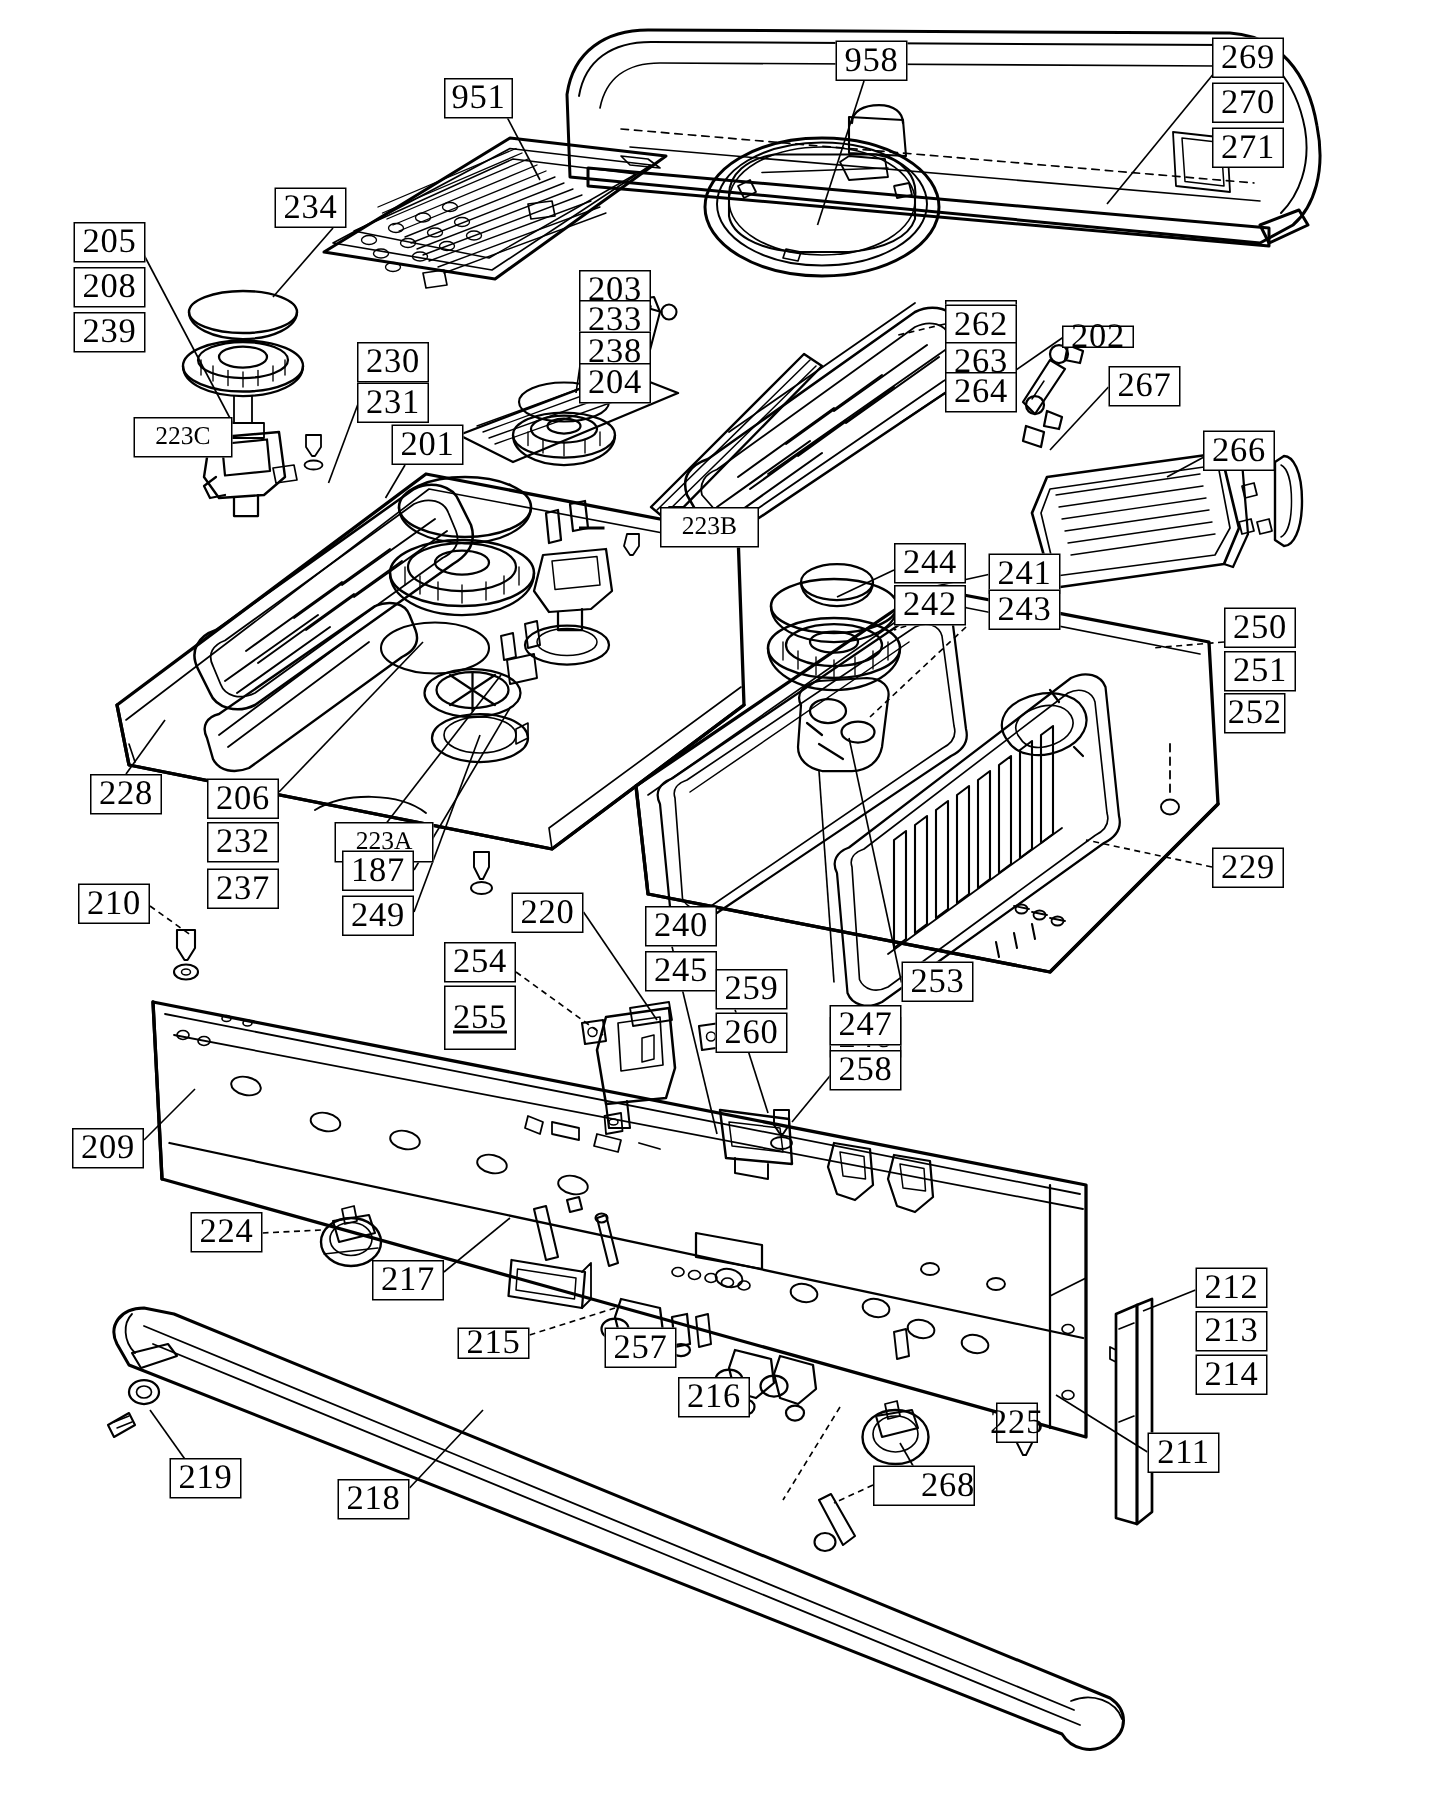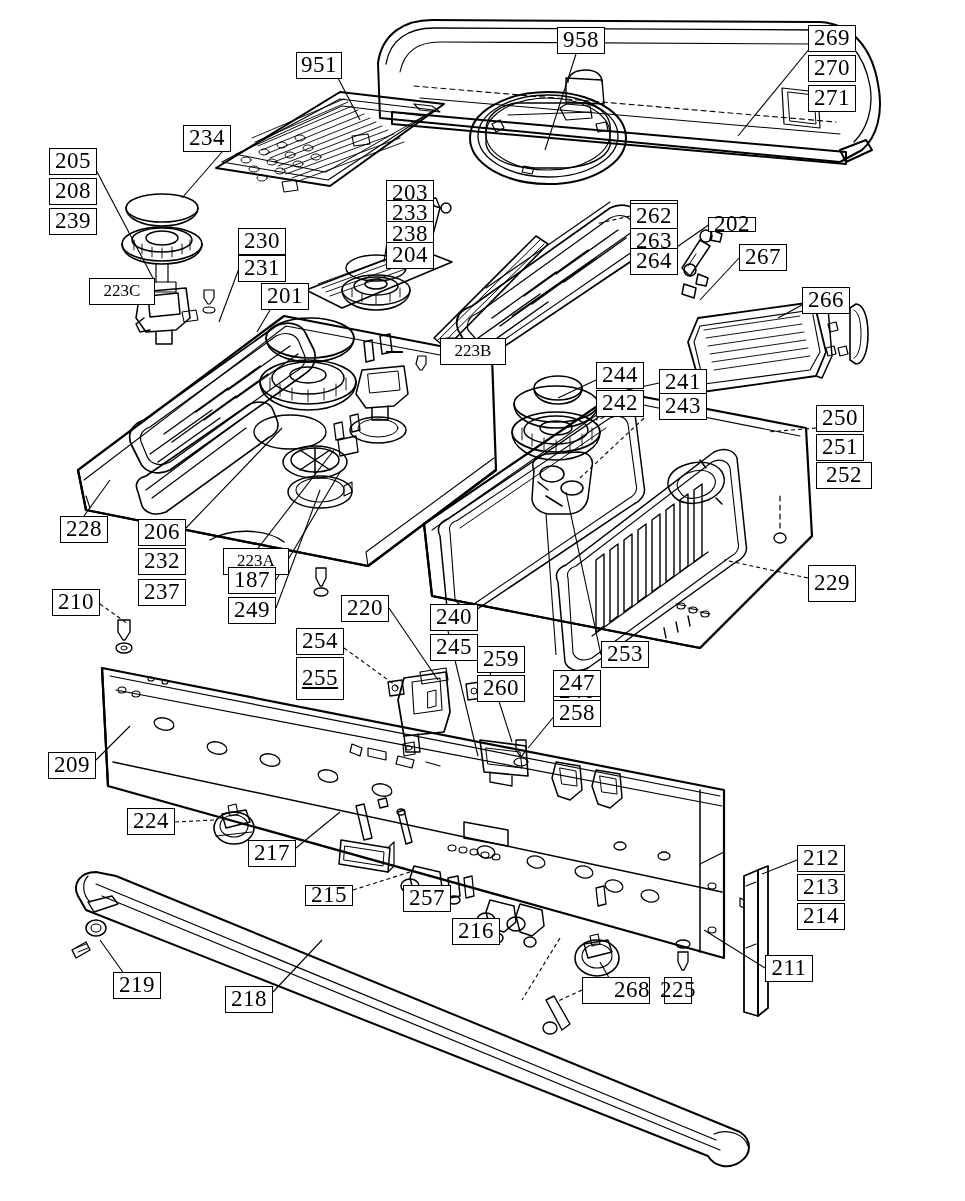--- a/index.html
+++ b/index.html
@@ -640,22 +640,22 @@
       <div class="callout" style="left: 630px; top: 248px; width: 48px; height: 27px;">264</div>
       <div class="callout" style="left: 708px; top: 197px; width: 48px; height: 15px; margin-top: 20px;">202</div>
       <div class="callout" style="left: 739px; top: 244px; width: 48px; height: 27px;">267</div>
       <div class="callout" style="left: 802px; top: 287px; width: 48px; height: 27px;">266</div>
       <div class="callout" style="left: 596px; top: 362px; width: 48px; height: 27px;">244</div>
       <div class="callout" style="left: 659px; top: 369px; width: 48px; height: 27px;">241</div>
       <div class="callout" style="left: 596px; top: 390px; width: 48px; height: 27px;">242</div>
       <div class="callout" style="left: 659px; top: 393px; width: 48px; height: 27px;">243</div>
       <div class="callout" style="left: 816px; top: 405px; width: 48px; height: 27px;">250</div>
       <div class="callout" style="left: 816px; top: 434px; width: 48px; height: 27px;">251</div>
-      <div class="callout" style="left: 816px; top: 462px; width: 56px; height: 27px;">252</div>
-      <div class="callout" style="left: 808px; top: 565px; width: 48px; height: 37px;">229</div>
+      <div class="callout" style="left: 816px; top: 462px; width: 41px; height: 27px;">252</div>
+      <div class="callout" style="left: 808px; top: 565px; width: 48px; height: 27px;">229</div>
       <div class="callout" style="left: 60px; top: 516px; width: 48px; height: 27px;">228</div>
       <div class="callout" style="left: 138px; top: 519px; width: 48px; height: 27px;">206</div>
       <div class="callout" style="left: 138px; top: 548px; width: 48px; height: 27px;">232</div>
       <div class="callout" style="left: 138px; top: 579px; width: 48px; height: 27px;">237</div>
       <div class="callout w4" style="left: 186px; top: 548px; width: 66px; height: 27px;">223A</div>
       <div class="callout" style="left: 228px; top: 567px; width: 48px; height: 27px;">187</div>
       <div class="callout" style="left: 228px; top: 597px; width: 48px; height: 27px;">249</div>
       <div class="callout" style="left: 52px; top: 589px; width: 48px; height: 27px;">210</div>
       <div class="callout" style="left: 341px; top: 595px; width: 48px; height: 27px;">220</div>
       <div class="callout" style="left: 296px; top: 628px; width: 48px; height: 27px;">254</div>
@@ -672,18 +672,18 @@
       <div class="callout" style="left: 127px; top: 808px; width: 48px; height: 27px;">224</div>
       <div class="callout" style="left: 248px; top: 840px; width: 48px; height: 27px;">217</div>
       <div class="callout" style="left: 305px; top: 885px; width: 48px; height: 21px;">215</div>
       <div class="callout" style="left: 403px; top: 885px; width: 48px; height: 27px;">257</div>
       <div class="callout" style="left: 452px; top: 918px; width: 48px; height: 27px;">216</div>
       <div class="callout" style="left: 797px; top: 845px; width: 48px; height: 27px;">212</div>
       <div class="callout" style="left: 797px; top: 874px; width: 48px; height: 27px;">213</div>
       <div class="callout" style="left: 797px; top: 903px; width: 48px; height: 27px;">214</div>
       <div class="callout" style="left: 765px; top: 955px; width: 48px; height: 27px;">211</div>
       <div class="callout" style="left: 582px; top: 977px; width: 68px; height: 27px; padding-left: 32px;">268</div>
-      <div class="callout" style="left: 664px; top: 977px; width: 28px; height: 27px;">225</div>
+      <div class="callout" style="left: 664px; top: 935px; width: 28px; height: 27px;">225</div>
       <div class="callout" style="left: 113px; top: 972px; width: 48px; height: 27px;">219</div>
       <div class="callout" style="left: 225px; top: 986px; width: 48px; height: 27px;">218</div>
     </div>
 
 </div>
 
 </body></html>

